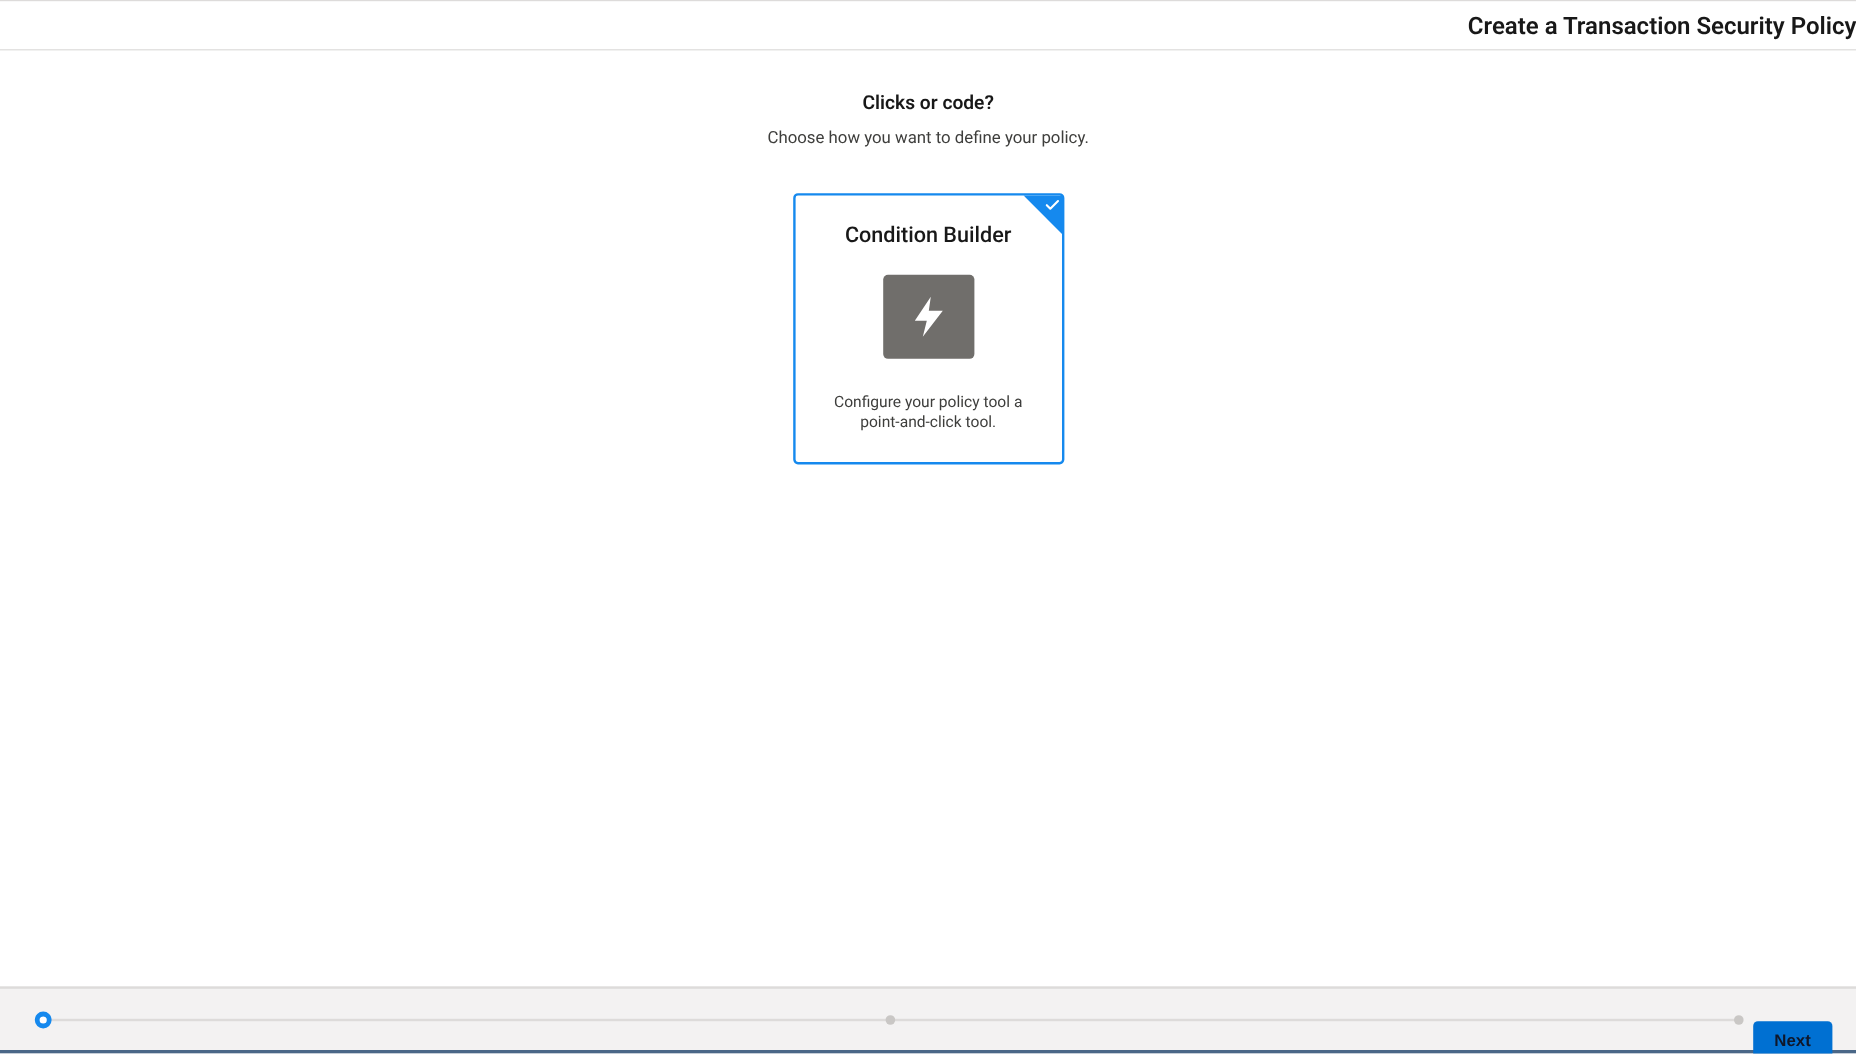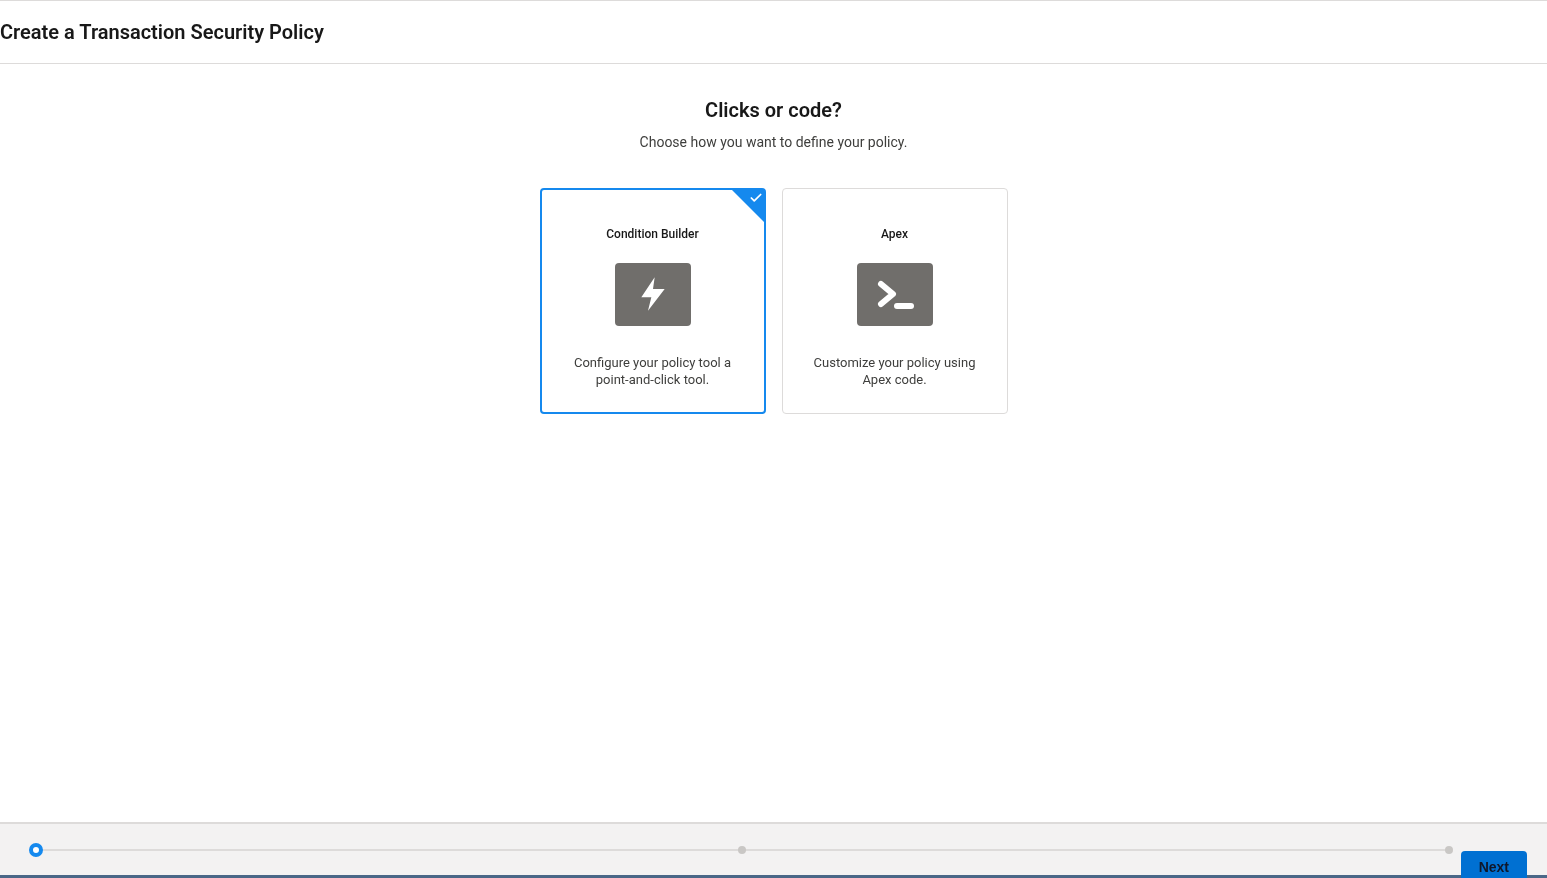--- a/index.html
+++ b/index.html
@@ -9,37 +9,37 @@
     color: #181818;
     width: 1547px;
     height: 878px;
     display: flex;
     flex-direction: column;
     overflow: hidden;
   }
   .header {
     border-top: 1px solid #dddbda;
     border-bottom: 1px solid #dddbda;
-    padding: 19px 0;
-    text-align: left;
+    padding: 8px 0;
+    text-align: right;
   }
   .header-title {
     font-size: 20px;
     font-weight: 600;
     color: #181818;
   }
   .content {
     flex: 1;
     padding-top: 34px;
     display: flex;
     flex-direction: column;
     align-items: center;
   }
   .section-title {
-    font-size: 20px;
+    font-size: 16px;
     font-weight: 600;
     color: #181818;
     margin-bottom: 12px;
   }
   .section-subtitle {
     font-size: 14px;
     color: #3e3e3c;
     margin-bottom: 38px;
     text-align: center;
   }
@@ -79,25 +79,24 @@
     top: 1px;
     right: 1px;
     width: 16px;
     height: 16px;
     color: #fff;
     display:flex;
     align-items:flex-start;
     justify-content:flex-end;
   }
   .option-title {
-    font-size: 12px;
+    font-size: 18px;
     font-weight: 500;
     color: #181818;
     margin-bottom: 22px;
-    margin-top: 14px;
   }
   .option-icon {
     width: 76px;
     height: 76px;
     background: #706e6b;
     border-radius: 4px;
     display: flex;
     align-items: center;
     justify-content: center;
     margin-bottom: 28px;
@@ -183,30 +182,20 @@
       </span>
       <div class="option-title">Condition Builder</div>
       <div class="option-icon">
         <svg width="40" height="40" viewBox="0 0 24 24" fill="#fff">
             <path d="M13 2 L5 14 L11 14 L9 22 L19 9 L12 9 Z"></path>
           </svg>
       </div>
       <div class="option-desc">Configure your policy tool a point-and-click tool.</div>
     </div>
 
-    <div class="option-card">
-      <div class="option-title">Apex</div>
-      <div class="option-icon">
-        <svg width="48" height="48" viewBox="0 0 24 24" fill="none" stroke="#fff" stroke-width="3" stroke-linecap="round" stroke-linejoin="round">
-          <polyline points="5 7 11 12 5 17"></polyline>
-          <line x1="13" y1="18" x2="20" y2="18"></line>
-        </svg>
-      </div>
-      <div class="option-desc">Customize your policy using Apex code.</div>
-    </div>
 
   </div>
 </div>
 
 <div class="footer">
   <div class="progress-wrap">
     <div class="progress-line"></div>
     <div class="progress-step current" style="left:0%;"></div>
     <div class="progress-step" style="left:50%;"></div>
     <div class="progress-step" style="left:100%;"></div>

